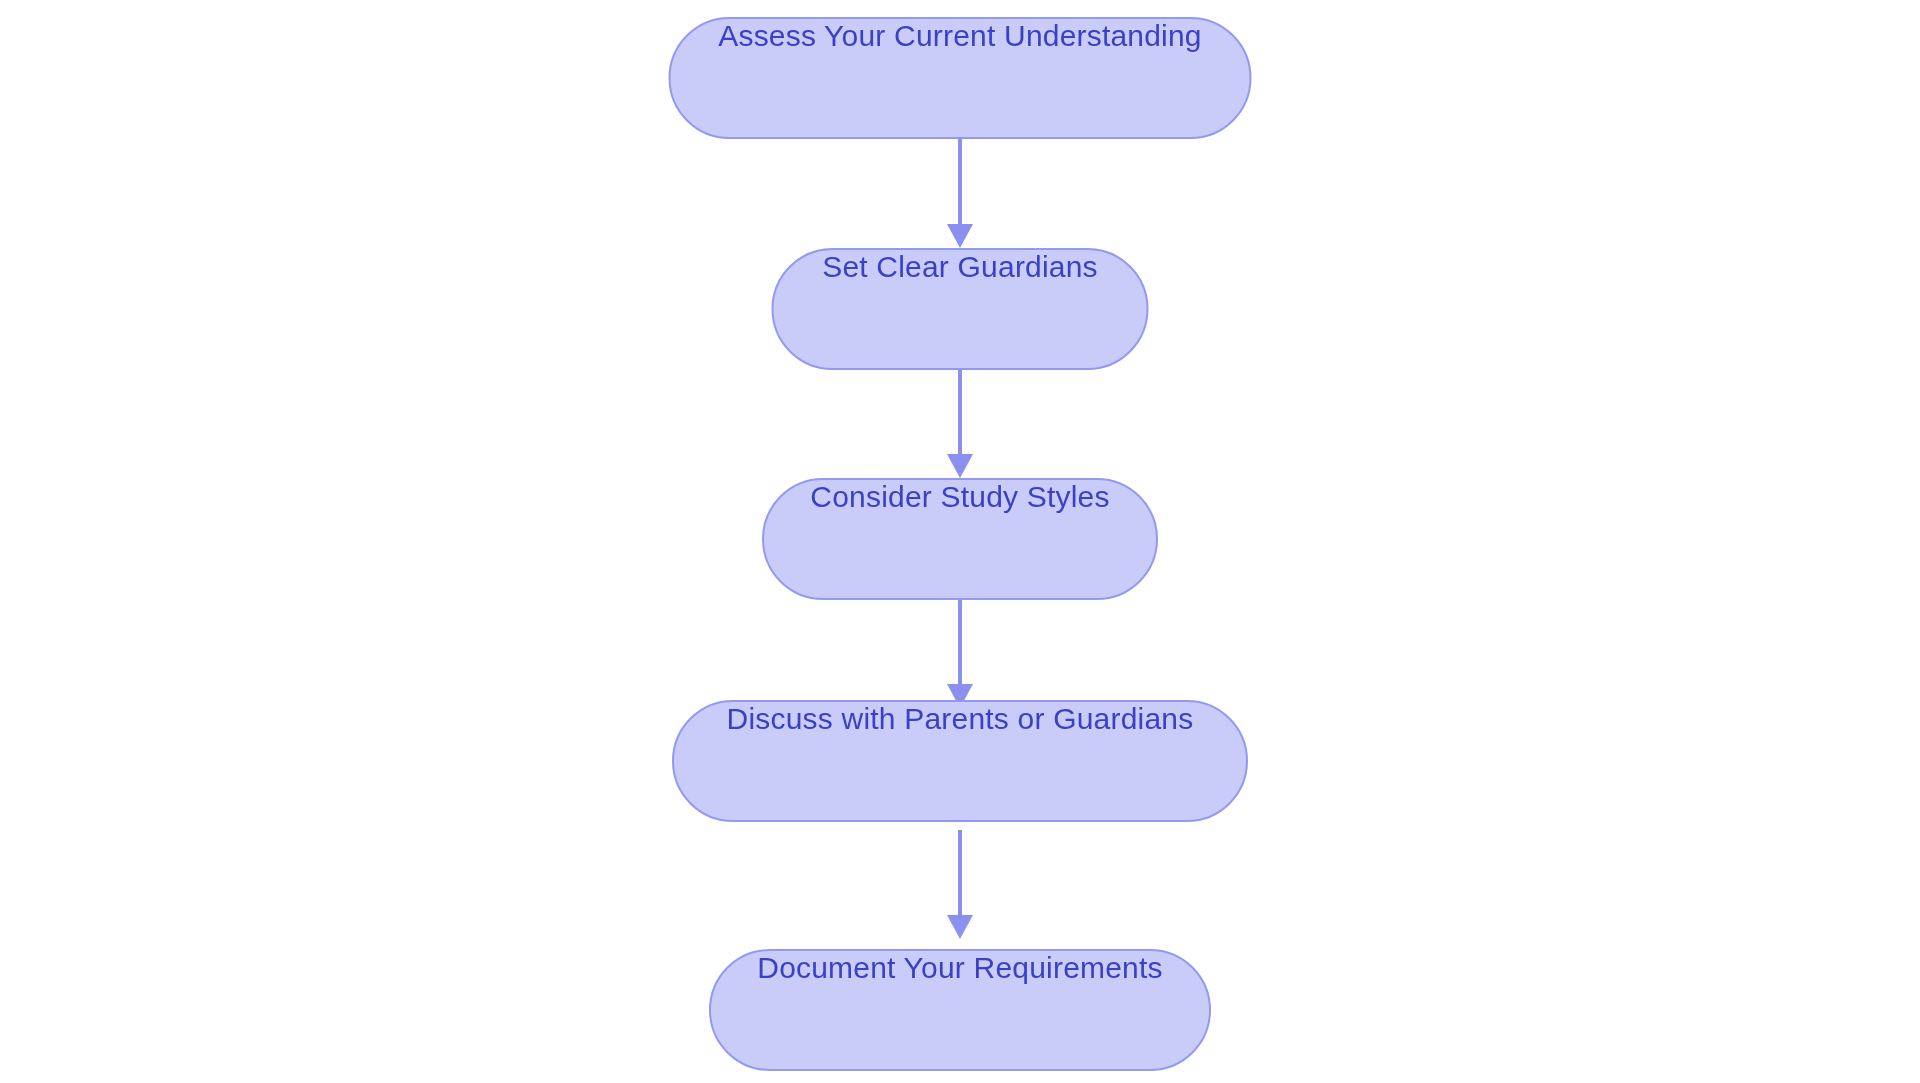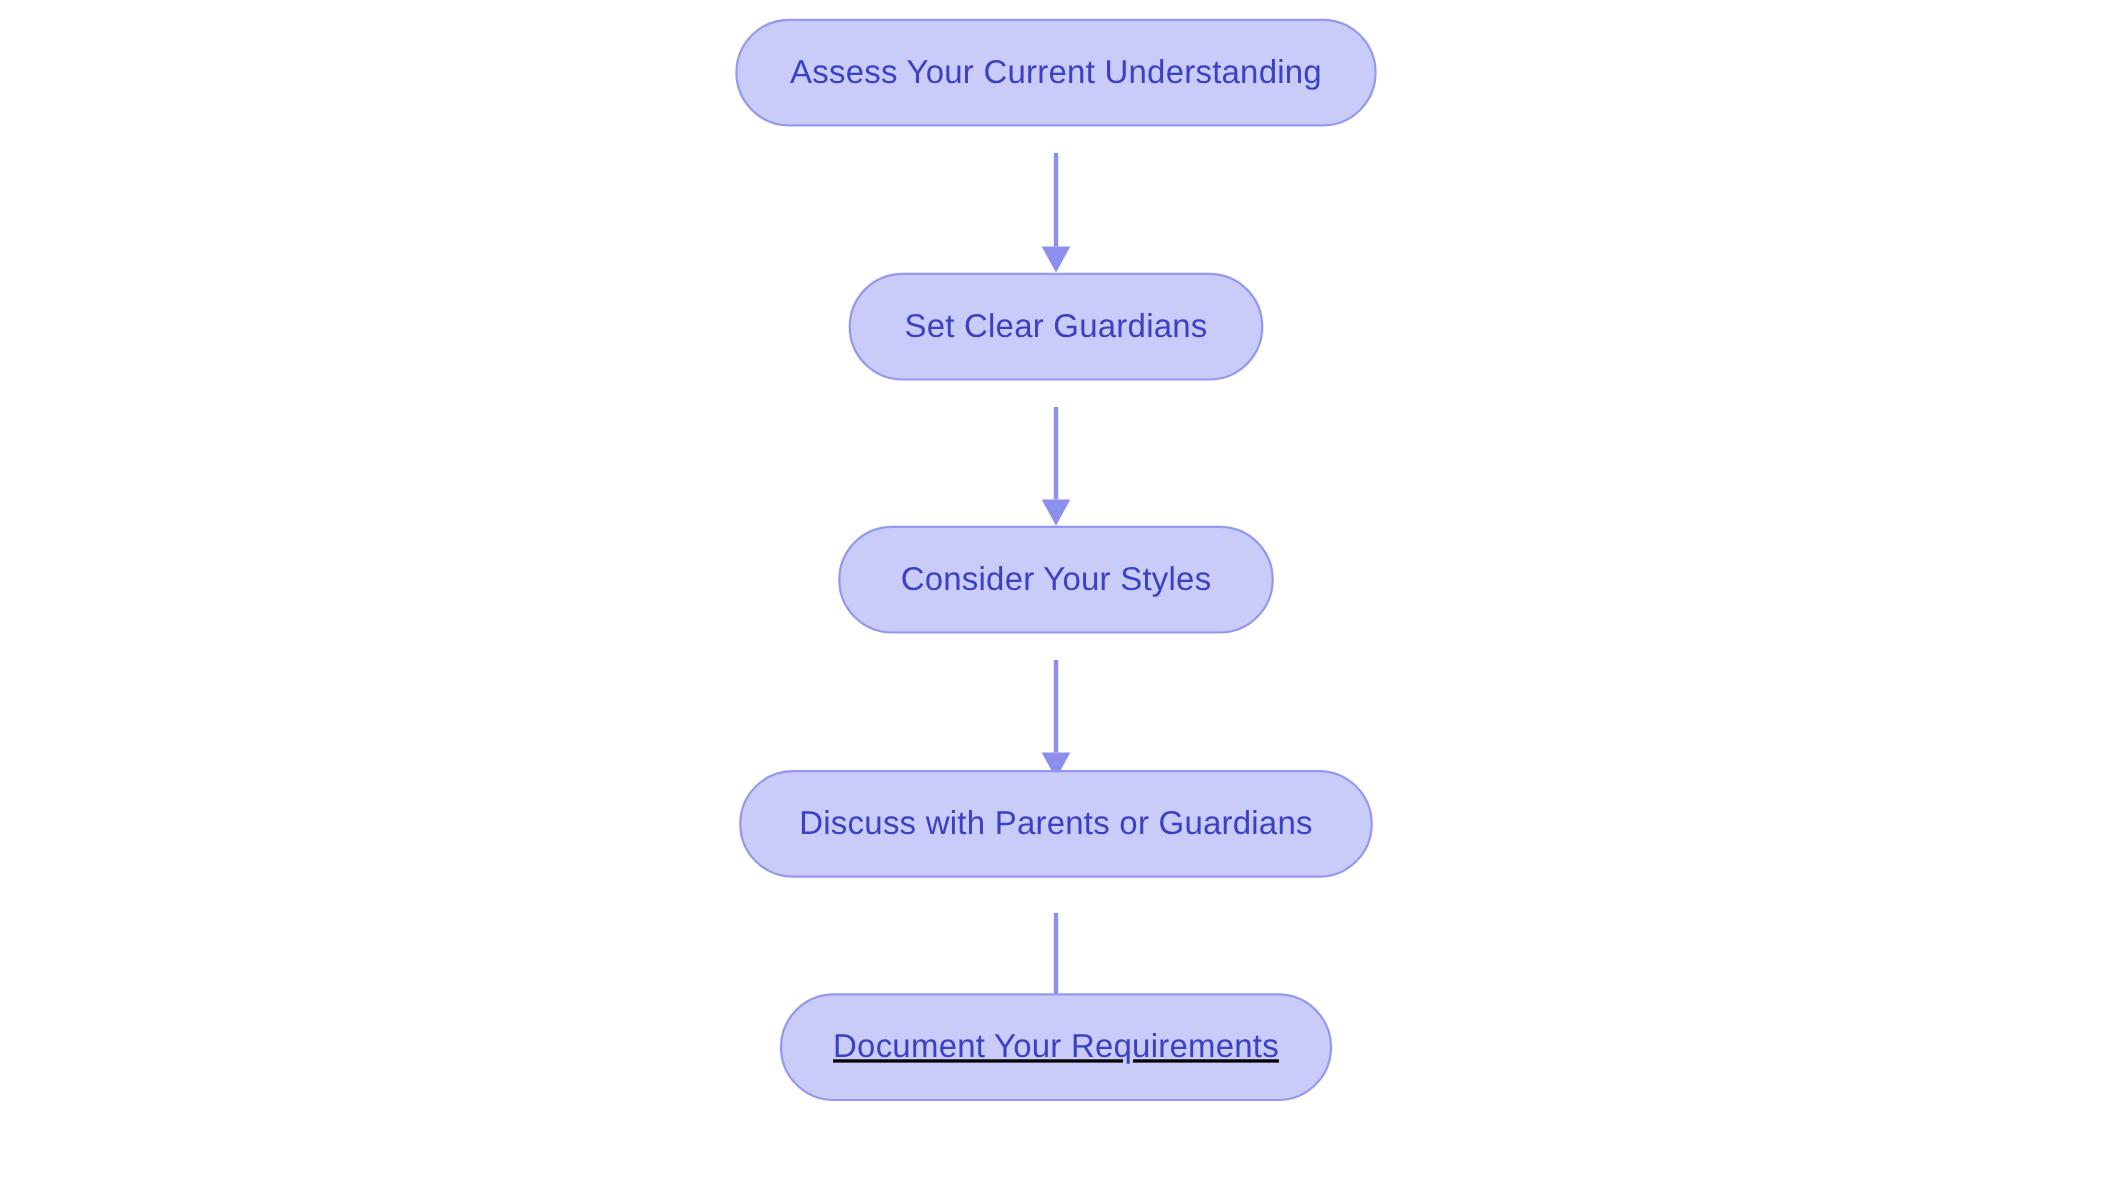--- a/index.html
+++ b/index.html
@@ -16,40 +16,39 @@
     width:1920px;
     height:1083px;
     background:var(--bg);
     overflow:hidden;
     font-family:"Liberation Sans", sans-serif;
   }
   .node{
     position:absolute;
     left:50%;
     transform:translateX(-50%);
-    height:98px;
+    height:122px;
     border-radius:61px;
     background:var(--node-fill);
     border:2px solid var(--node-border);
     display:flex;
-    align-items:center;
     justify-content:center;
   }
   .node-label{
     color:var(--node-text);
     font-size:30px;
     font-weight:400;
     letter-spacing:0.2px;
     white-space:nowrap;
   }
   .n1{top:17px;  width:583px;}
   .n2{top:248px; width:377px;}
   .n3{top:478px; width:396px;}
   .n4{top:700px; width:576px;}
-  .n5{top:903px; width:502px;text-decoration:underline;}
+  .n5{top:949px; width:502px;}
 
   .arrow{
     position:absolute;
     left:50%;
     transform:translateX(-50%);
     display:flex;
     flex-direction:column;
     align-items:center;
   }
   .a1{top:139px;height:109px;}
@@ -85,21 +84,21 @@
   <div class="node n2">
     <span class="node-label">Set Clear Guardians</span>
   </div>
 
   <div class="arrow a2">
     <div class="shaft"></div>
     <div class="head"></div>
   </div>
 
   <div class="node n3">
-    <span class="node-label">Consider Your Styles</span>
+    <span class="node-label">Consider Study Styles</span>
   </div>
 
   <div class="arrow a3">
     <div class="shaft"></div>
     <div class="head"></div>
   </div>
 
   <div class="node n4">
     <span class="node-label">Discuss with Parents or Guardians</span>
   </div>

